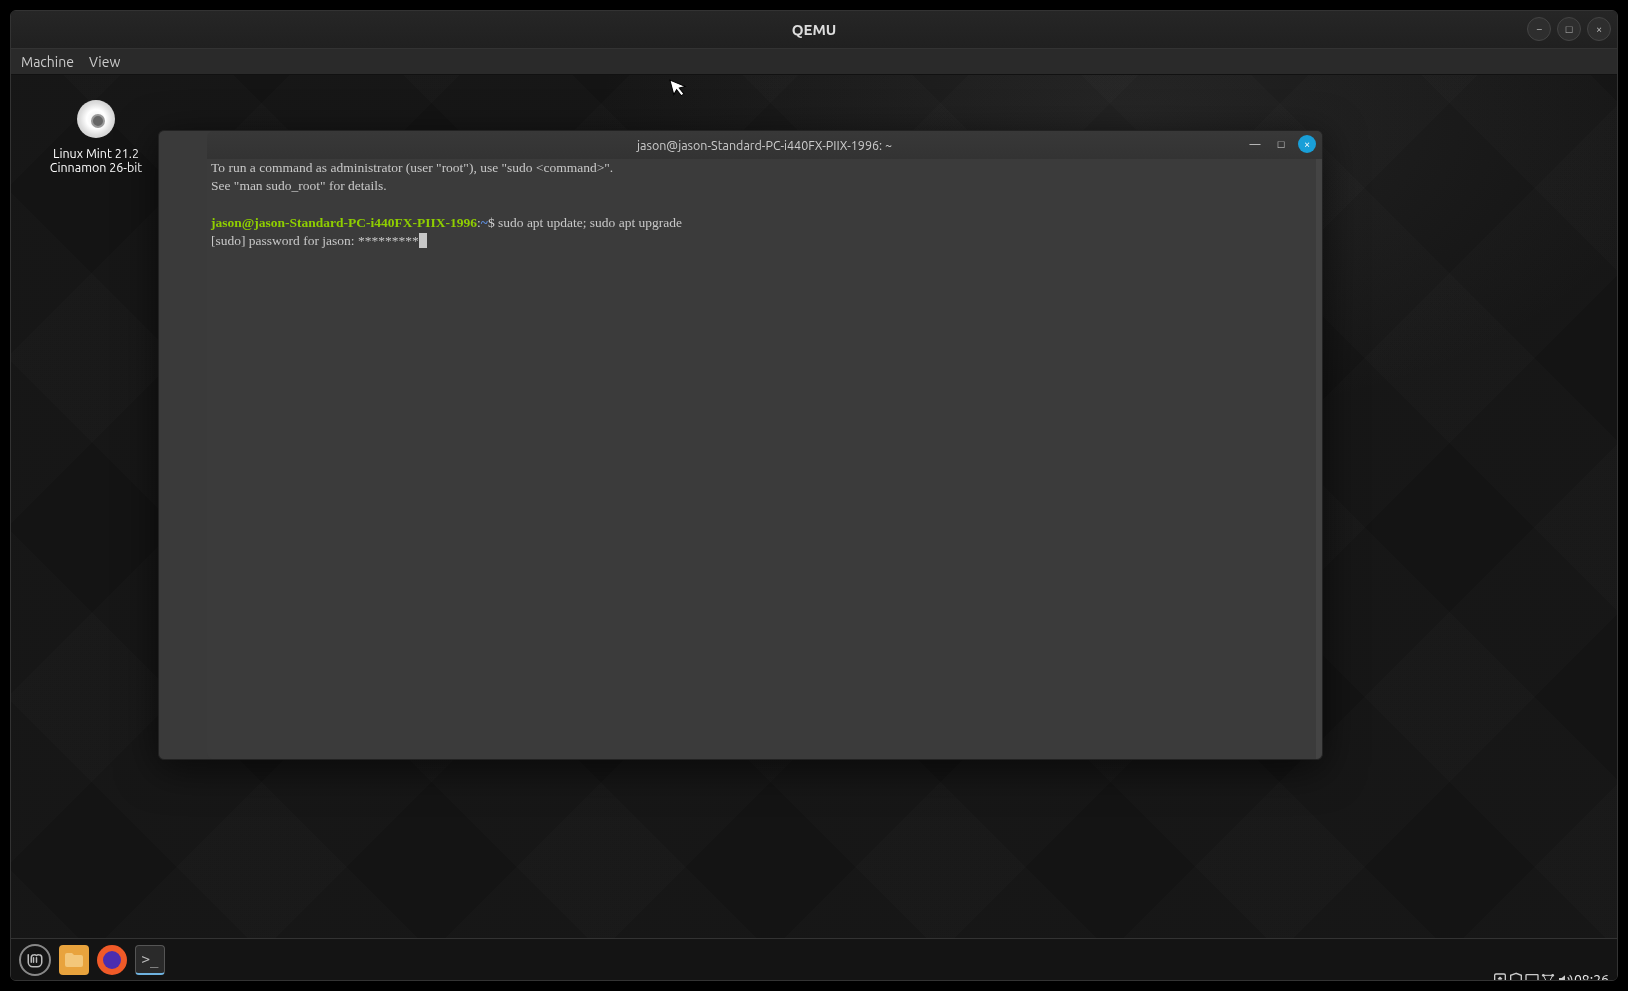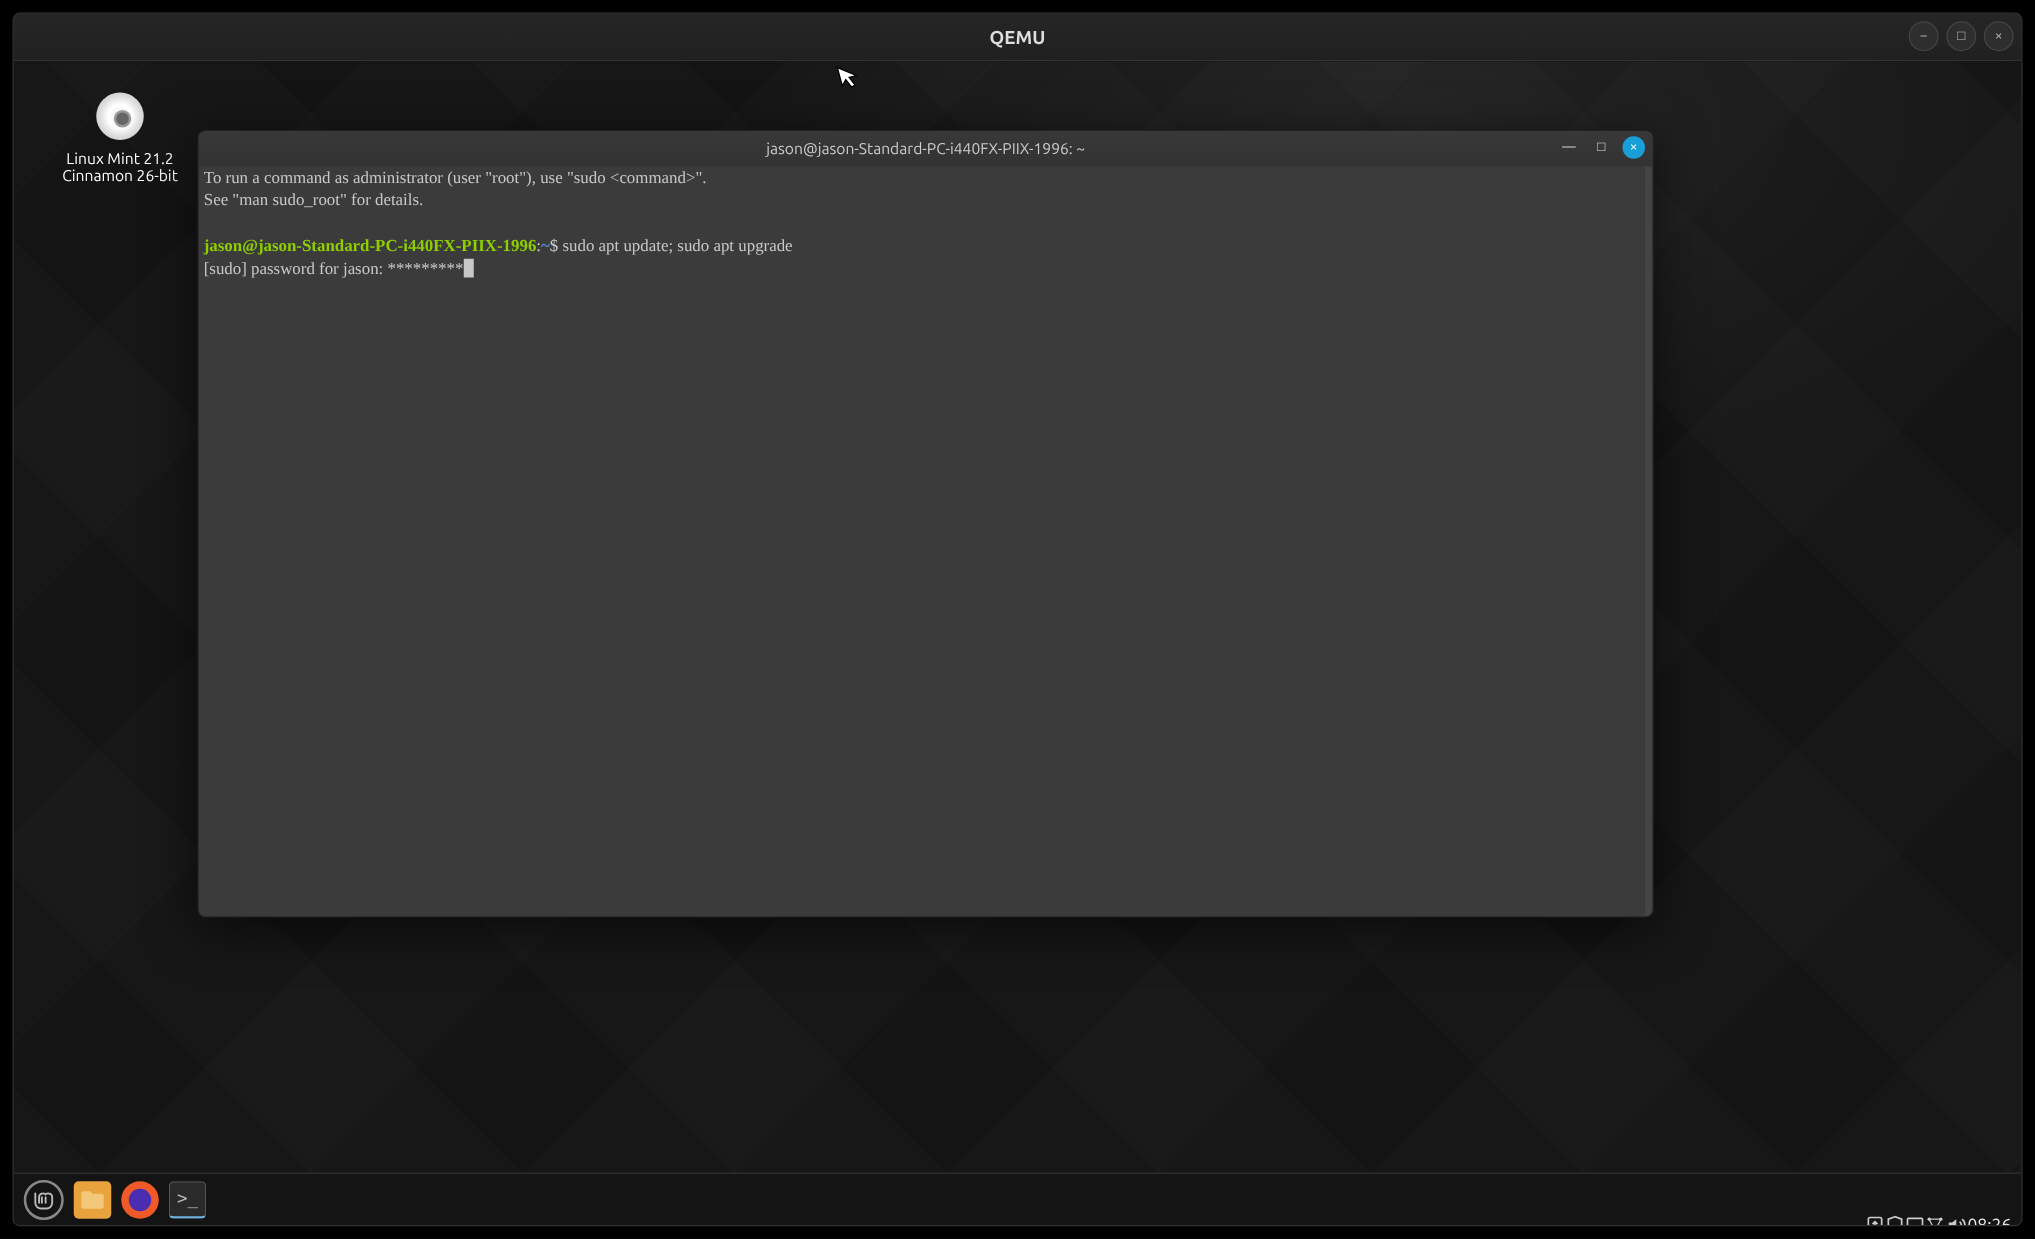--- a/index.html
+++ b/index.html
@@ -124,20 +124,21 @@
   top: 55px;
   left: 147px;
   width: 1165px;
   height: 630px;
   background: #3a3a3a;
   border-radius: 6px;
   box-shadow: 0 8px 40px rgba(0,0,0,0.6);
   display: flex;
   flex-direction: column;
   border: 1px solid #222;
+  padding-left: 48px;
 }
 .term-titlebar {
   height: 28px;
   display: flex;
   align-items: center;
   justify-content: center;
   position: relative;
   font-size: 12.5px;
   border-radius: 6px 6px 0 0;
   color: #ccc;
@@ -269,20 +270,24 @@
 
   <div class="qemu-titlebar">
     <span class="qemu-title">QEMU</span>
     <div class="qemu-winbtns">
       <div class="qemu-winbtn">−</div>
       <div class="qemu-winbtn">□</div>
       <div class="qemu-winbtn">×</div>
     </div>
   </div>
 
+  <div class="qemu-menubar">
+    <span class="menu-item">Machine</span>
+    <span class="menu-item">View</span>
+  </div>
 
   <div class="vm-viewport">
     <div class="desktop-bg">
 
       <div class="desktop-icon">
         <div class="cd-icon"></div>
         <div>Linux Mint 21.2</div>
         <div>Cinnamon 26-bit</div>
       </div>
 

